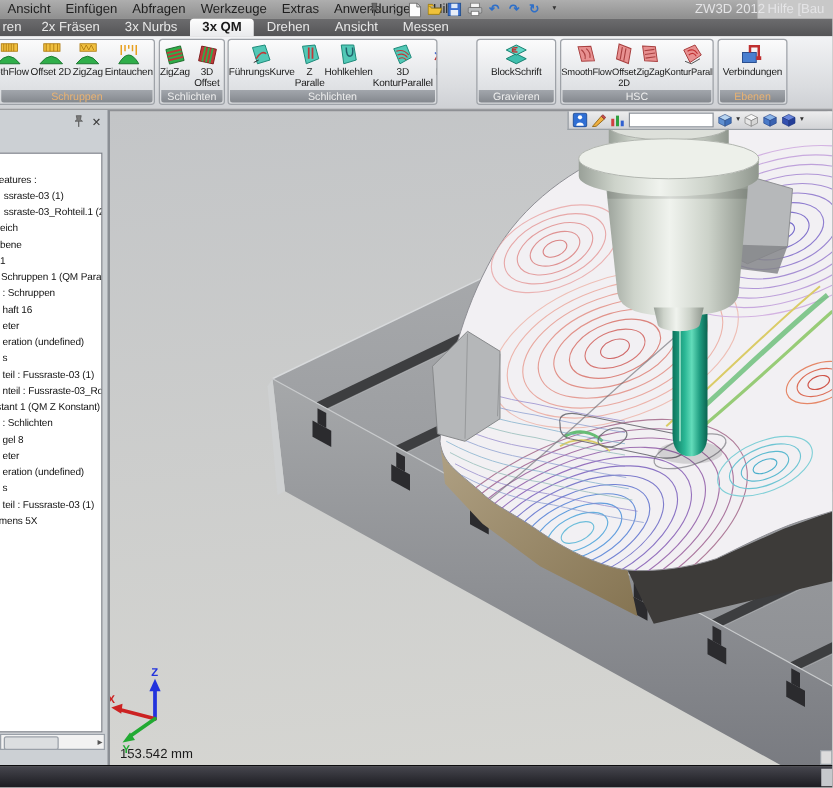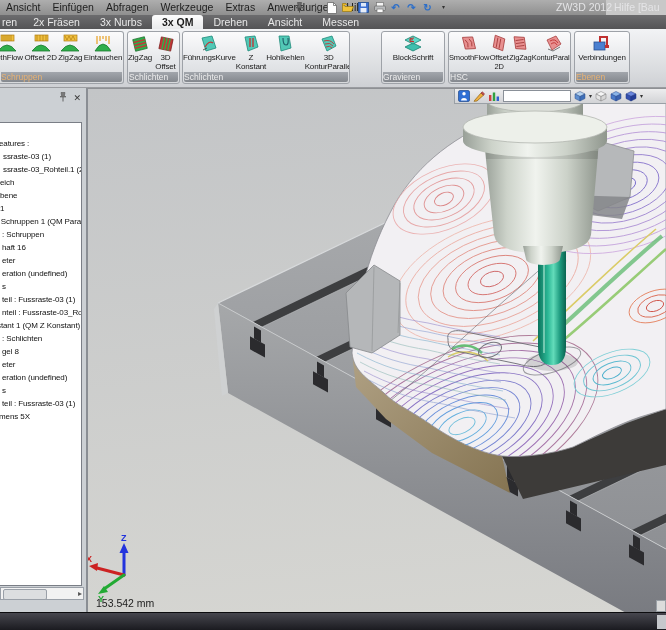--- a/index.html
+++ b/index.html
@@ -47,21 +47,21 @@
     overflow:hidden;
   }
   .rgroup .btnrow{
     position:absolute;left:0;right:0;top:1px;bottom:12px;
     display:flex;align-items:flex-start;justify-content:space-around;
   }
   .rgroup .gtitle{
     position:absolute;left:1px;right:1px;bottom:1px;height:10px;
     background:linear-gradient(#a2a6ac,#84888e);
     border-radius:0 0 2px 2px;
-    font-size:8.5px;line-height:10px;color:#ededed;
+    font-size:8.5px;line-height:10px;text-align:center;color:#ededed;
   }
   .rgroup .gtitle.hot{color:#e9b272;}
   .rbtn{
     display:flex;flex-direction:column;align-items:center;
     font-size:8px;line-height:8.5px;color:#1a1a1a;text-align:center;
     letter-spacing:-0.15px;cursor:default;padding-top:1px;
   }
   .rbtn svg{display:block;margin-bottom:1px;}
   .rbtn .lbl{max-width:54px;}
   .g-hsc .rbtn{font-size:7.5px;}
@@ -250,21 +250,21 @@
             <path d="M6,13 Q10,6 14,9" stroke="#c03838" stroke-width="1.2" fill="none"></path>
             <path d="M4,16 L8,14" stroke="#333" stroke-width="0.8"></path>
           </svg>
         <span class="lbl">FührungsKurve</span>
       </div>
       <div class="rbtn">
         <svg width="20" height="19" viewBox="0 0 20 19">
             <path d="M4,3 L14,2 L17,13 L7,17 Z" fill="#52c8b6" stroke="#1e8a7a" stroke-width="0.8"></path>
             <path d="M9,4 V13 M12,4 V13" stroke="#c03838" stroke-width="1.4"></path>
           </svg>
-        <span class="lbl">Z Konstant</span>
+        <span class="lbl">Z Paralle</span>
       </div>
       <div class="rbtn">
         <svg width="20" height="19" viewBox="0 0 20 19">
             <path d="M4,2 L14,2 L16,14 L6,17 Z" fill="#52c8b6" stroke="#1e8a7a" stroke-width="0.8"></path>
             <path d="M8,4 Q8,11 11,11 Q14,11 13,4" stroke="#20606a" stroke-width="1.2" fill="none"></path>
           </svg>
         <span class="lbl">Hohlkehlen</span>
       </div>
       <div class="rbtn">
         <svg width="20" height="19" viewBox="0 0 20 19">

